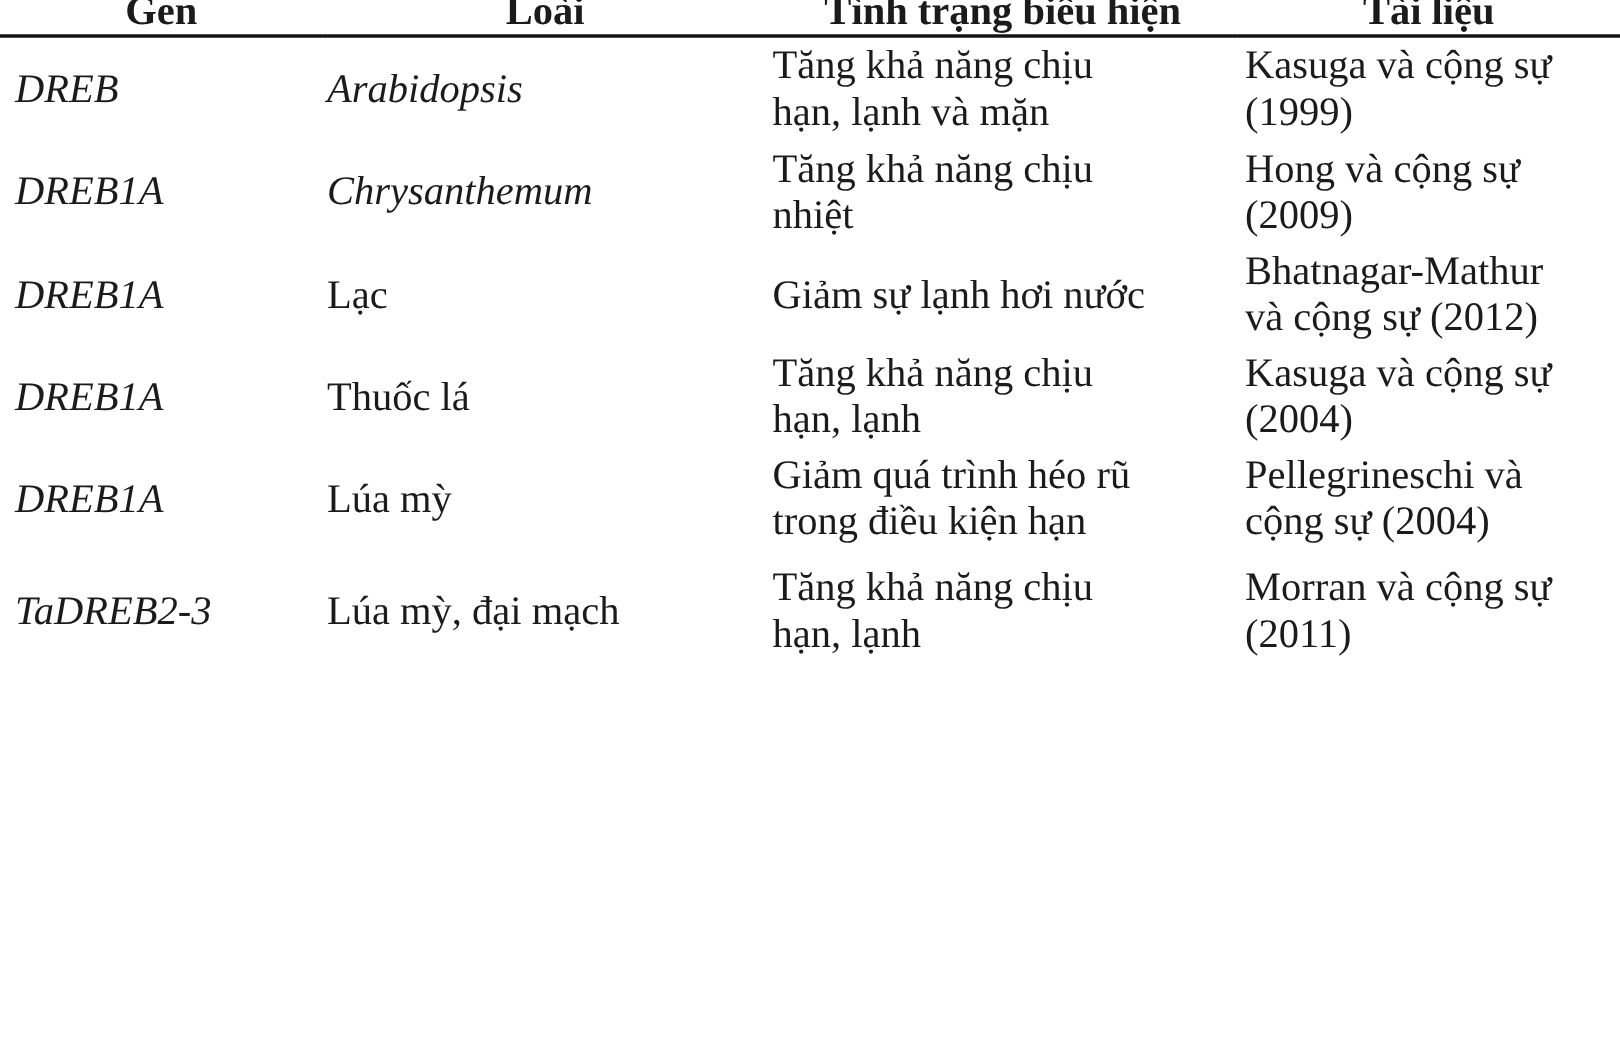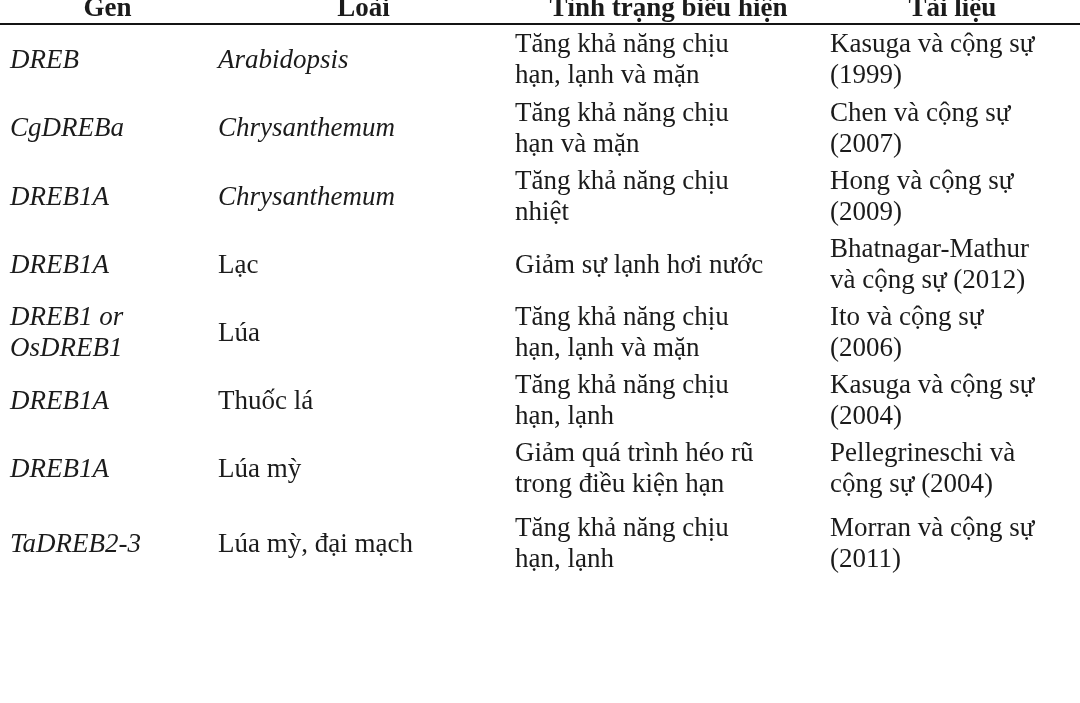--- a/index.html
+++ b/index.html
@@ -80,50 +80,33 @@
     <tbody>
       <tr>
         <td class="c1 i">DREB</td>
         <td class="c2 i">Arabidopsis</td>
         <td class="c3">Tăng khả năng chịu
 hạn, lạnh và mặn</td>
         <td class="c4">Kasuga và cộng sự
 (1999)</td>
       </tr>
       <tr>
-        <td class="c1 i">CgDREBa</td>
-        <td class="c2 i">Chrysanthemum</td>
-        <td class="c3">Tăng khả năng chịu
-hạn và mặn</td>
-        <td class="c4">Chen và cộng sự
-(2007)</td>
-      </tr>
-      <tr>
         <td class="c1 i">DREB1A</td>
         <td class="c2 i">Chrysanthemum</td>
         <td class="c3">Tăng khả năng chịu
 nhiệt</td>
         <td class="c4">Hong và cộng sự
 (2009)</td>
       </tr>
       <tr>
         <td class="c1 i">DREB1A</td>
         <td class="c2">Lạc</td>
         <td class="c3">Giảm sự lạnh hơi nước</td>
         <td class="c4">Bhatnagar-Mathur
 và cộng sự (2012)</td>
-      </tr>
-      <tr>
-        <td class="c1 i">DREB1 or
-OsDREB1</td>
-        <td class="c2">Lúa</td>
-        <td class="c3">Tăng khả năng chịu
-hạn, lạnh và mặn</td>
-        <td class="c4">Ito và cộng sự
-(2006)</td>
       </tr>
       <tr>
         <td class="c1 i">DREB1A</td>
         <td class="c2">Thuốc lá</td>
         <td class="c3">Tăng khả năng chịu
 hạn, lạnh</td>
         <td class="c4">Kasuga và cộng sự
 (2004)</td>
       </tr>
       <tr>

